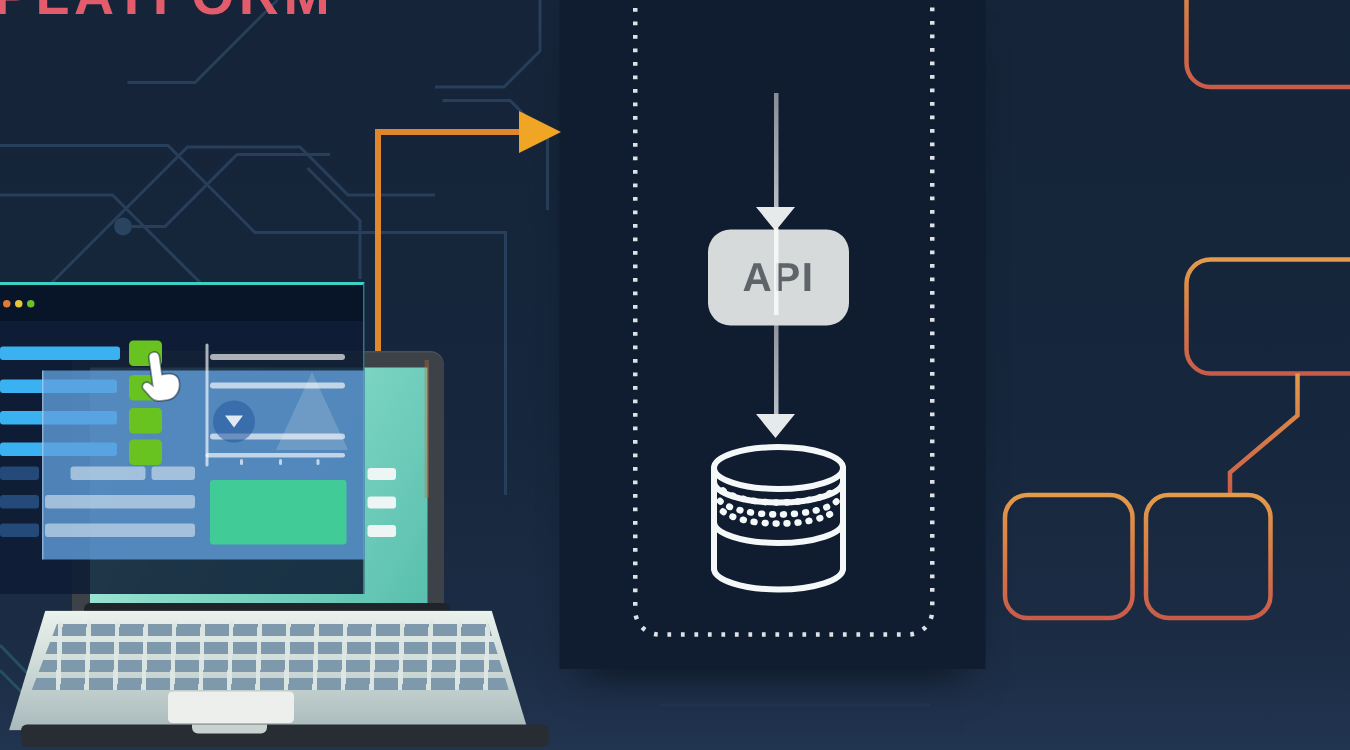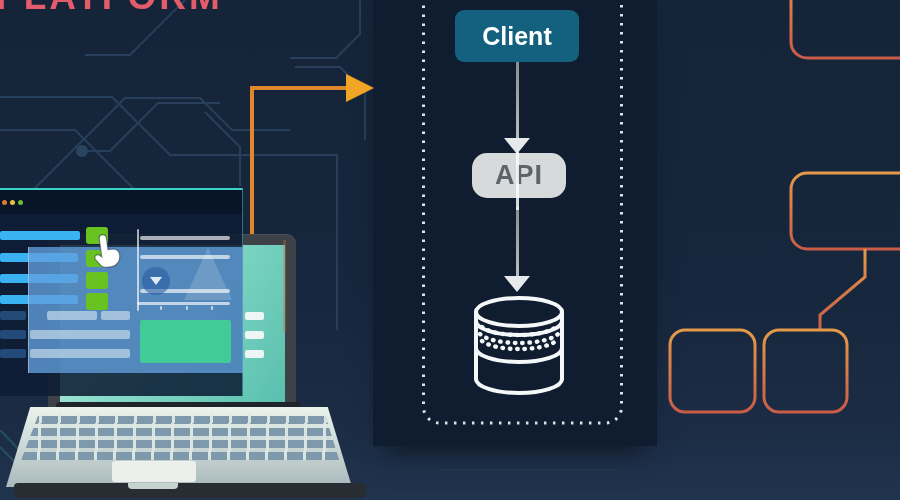--- a/index.html
+++ b/index.html
@@ -18,21 +18,21 @@
   }
 
   
   #pipeline-panel{left:373px;top:0;width:284px;height:446px;background:#101c2f;
     box-shadow:0 18px 26px -14px rgba(0,0,0,.55);}
   #pipeline-boundary{left:0;top:0;width:900px;height:500px;pointer-events:none;}
 
   .node-box{display:flex;align-items:center;justify-content:center;font-weight:700;}
   #client-node{left:455px;top:10px;width:124px;height:52px;background:#14617f;
     border-radius:9px;color:#ffffff;font-size:25px;}
-  #api-node{left:472px;top:153px;width:94px;height:45px;background:#d7dadb;
+  #api-node{left:472px;top:153px;width:94px;height:64px;background:#d7dadb;
     border-radius:15px;color:#5f646a;font-size:27px;letter-spacing:1px;}
 
   .connector-line{width:3px;background:linear-gradient(180deg,#878d93,#b9bfc4);}
   #connector-1{left:516px;top:62px;height:77px;}
   #connector-2{left:516px;top:207px;height:70px;}
   .arrowhead-down{width:0;height:0;border-left:13px solid transparent;
     border-right:13px solid transparent;border-top:16px solid #e6eaea;}
   #arrowhead-1{left:504px;top:138px;}
   #arrowhead-2{left:504px;top:276px;}
   #api-cross-line{left:516px;top:152px;width:2.5px;height:58px;background:rgba(250,252,252,.85);}
@@ -111,23 +111,20 @@
   <div class="abs" id="pipeline-panel"></div>
   <svg class="abs" id="pipeline-boundary" width="900" height="500" viewBox="0 0 900 500">
     <rect x="423.5" y="-18" width="198" height="441" rx="16" fill="none" stroke="#dde2e7" stroke-width="3" stroke-dasharray="2.5 6.5"></rect>
   </svg>
 
   <div class="abs connector-line" id="connector-1"></div>
   <div class="abs arrowhead-down" id="arrowhead-1"></div>
   <div class="abs connector-line" id="connector-2"></div>
   <div class="abs arrowhead-down" id="arrowhead-2"></div>
 
-  <div class="abs node-box" id="client-node">
-    <span>Client</span>
-  </div>
   <div class="abs node-box" id="api-node">
     <span>API</span>
   </div>
   <div class="abs" id="api-cross-line"></div>
 
   <svg class="abs" style="left:468px;top:291px" width="102" height="106" viewBox="0 0 102 106">
     <g fill="none" stroke="#f5f8f9" stroke-width="4" stroke-linecap="round">
       <ellipse cx="51" cy="21" rx="43" ry="14"></ellipse>
       <path d="M8,21 V88"></path>
       <path d="M94,21 V88"></path>

